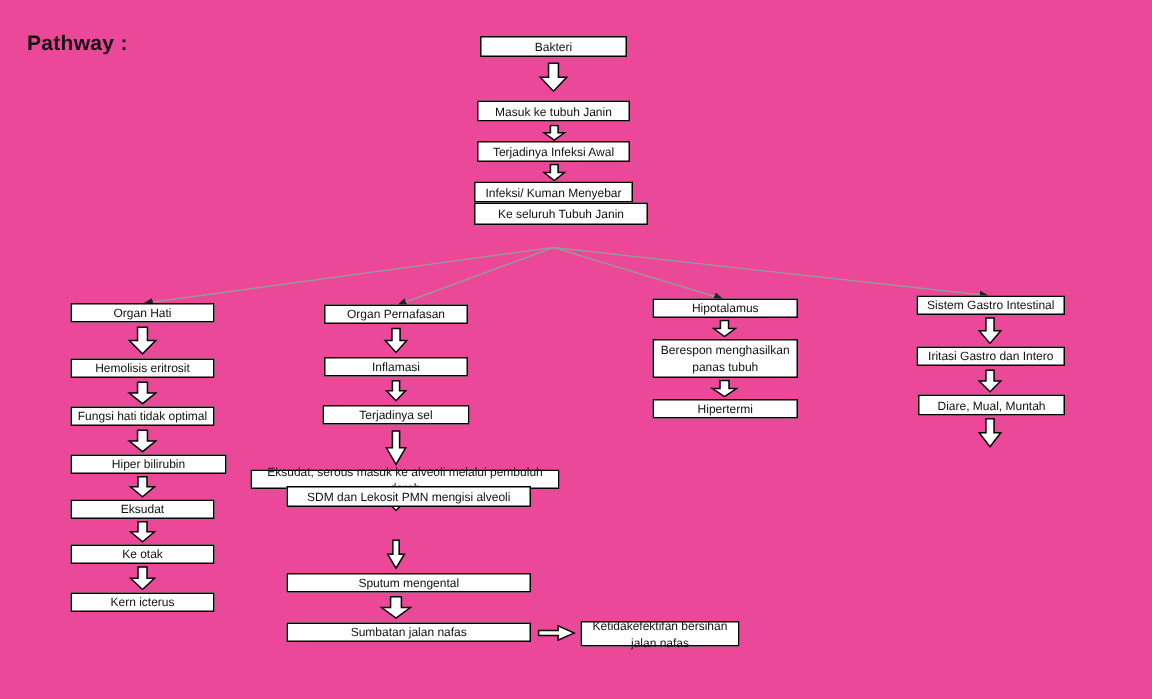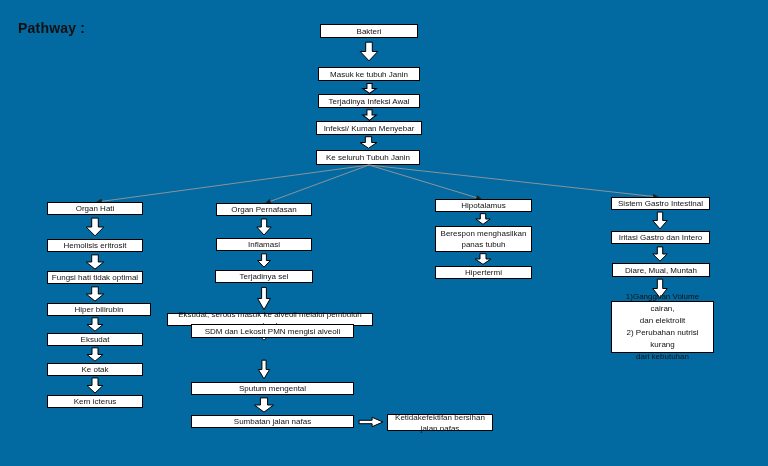--- a/index.html
+++ b/index.html
@@ -1,17 +1,17 @@
 <!DOCTYPE html>
 <html><head>
 <meta charset="utf-8">
 <style>
   html,body{margin:0;padding:0;background:#e8e8e8;}
   .canvas{
-    position:relative;width:768px;height:466px;background:#0369a1;
+    position:relative;width:768px;height:466px;background:#ec4899;
     font-family:"Liberation Sans","DejaVu Sans",sans-serif;overflow:hidden;
   }
   .page-title{
     position:absolute;left:18px;top:20px;font-size:14px;font-weight:bold;
     color:#111;letter-spacing:.2px;
   }
   .node{
     position:absolute;box-sizing:border-box;border:1px solid #000;background:#fff;
     display:flex;align-items:center;justify-content:center;text-align:center;
     font-size:8px;line-height:11px;color:#111;white-space:pre-line;padding:0 2px;
@@ -45,21 +45,21 @@
       <svg viewBox="0 0 20 18" preserveAspectRatio="none" width="100%" height="100%">
         <polygon points="7,1 13,1 13,9 18,9 10,17 2,9 7,9" fill="#ffffff" stroke="#000000" stroke-width="1" vector-effect="non-scaling-stroke"></polygon>
       </svg>
     </div>
   <div class="node" style="left:316px;top:121px;width:106px;height:14px">Infeksi/ Kuman Menyebar</div>
   <div class="ba" style="left:358px;top:136px;width:21px;height:13px">
       <svg viewBox="0 0 20 18" preserveAspectRatio="none" width="100%" height="100%">
         <polygon points="7,1 13,1 13,9 18,9 10,17 2,9 7,9" fill="#ffffff" stroke="#000000" stroke-width="1" vector-effect="non-scaling-stroke"></polygon>
       </svg>
     </div>
-  <div class="node b2" style="left:316px;top:150px;width:104px;height:15px">Ke seluruh Tubuh Janin</div>
+  <div class="node b2" style="left:316px;top:135px;width:116px;height:15px">Ke seluruh Tubuh Janin</div>
 
   <svg class="fan" width="768" height="44" viewBox="0 0 768 44">
     <defs>
       <marker id="ah" markerWidth="7" markerHeight="6" refX="5.5" refY="3" orient="auto">
         <polygon points="0,0 7,3 0,6" fill="#222"></polygon>
       </marker>
     </defs>
     <line x1="369" y1="2" x2="97" y2="39" stroke="#999" stroke-width="0.9" marker-end="url(#ah)"></line>
     <line x1="369" y1="2" x2="266" y2="40" stroke="#999" stroke-width="0.9" marker-end="url(#ah)"></line>
     <line x1="369" y1="2" x2="481" y2="36" stroke="#999" stroke-width="0.9" marker-end="url(#ah)"></line>
@@ -175,18 +175,14 @@
       <svg viewBox="0 0 20 18" preserveAspectRatio="none" width="100%" height="100%">
         <polygon points="7,1 13,1 13,9 18,9 10,17 2,9 7,9" fill="#ffffff" stroke="#000000" stroke-width="1" vector-effect="non-scaling-stroke"></polygon>
       </svg>
     </div>
   <div class="node" style="left:612px;top:263px;width:98px;height:14px">Diare, Mual, Muntah</div>
   <div class="ba" style="left:651px;top:278px;width:18px;height:21px">
       <svg viewBox="0 0 20 18" preserveAspectRatio="none" width="100%" height="100%">
         <polygon points="7,1 13,1 13,9 18,9 10,17 2,9 7,9" fill="#ffffff" stroke="#000000" stroke-width="1" vector-effect="non-scaling-stroke"></polygon>
       </svg>
     </div>
-  <div class="node b2" style="left:611px;top:301px;width:103px;height:52px;line-height:12px">1)Gangguan Volume cairan,
-dan elektrolit
-2) Perubahan nutrisi kurang
-dari kebutuhan</div>
 
 </div>
 
 </body></html>

